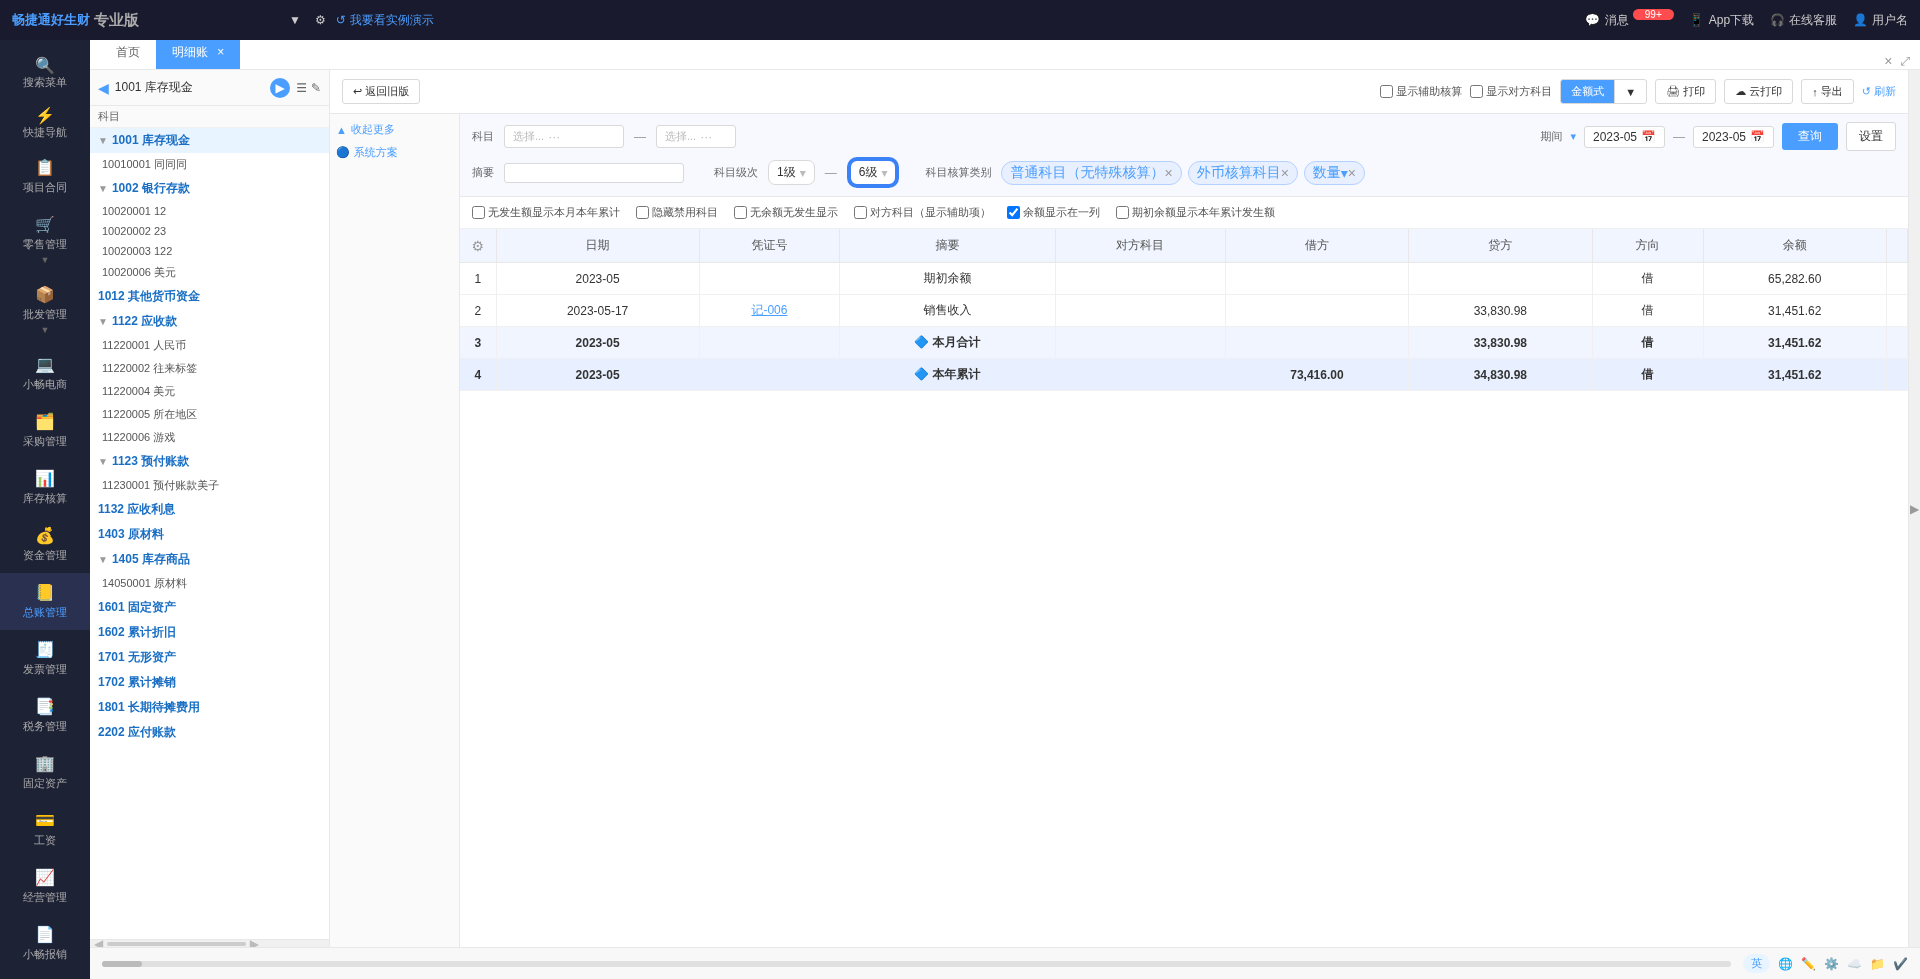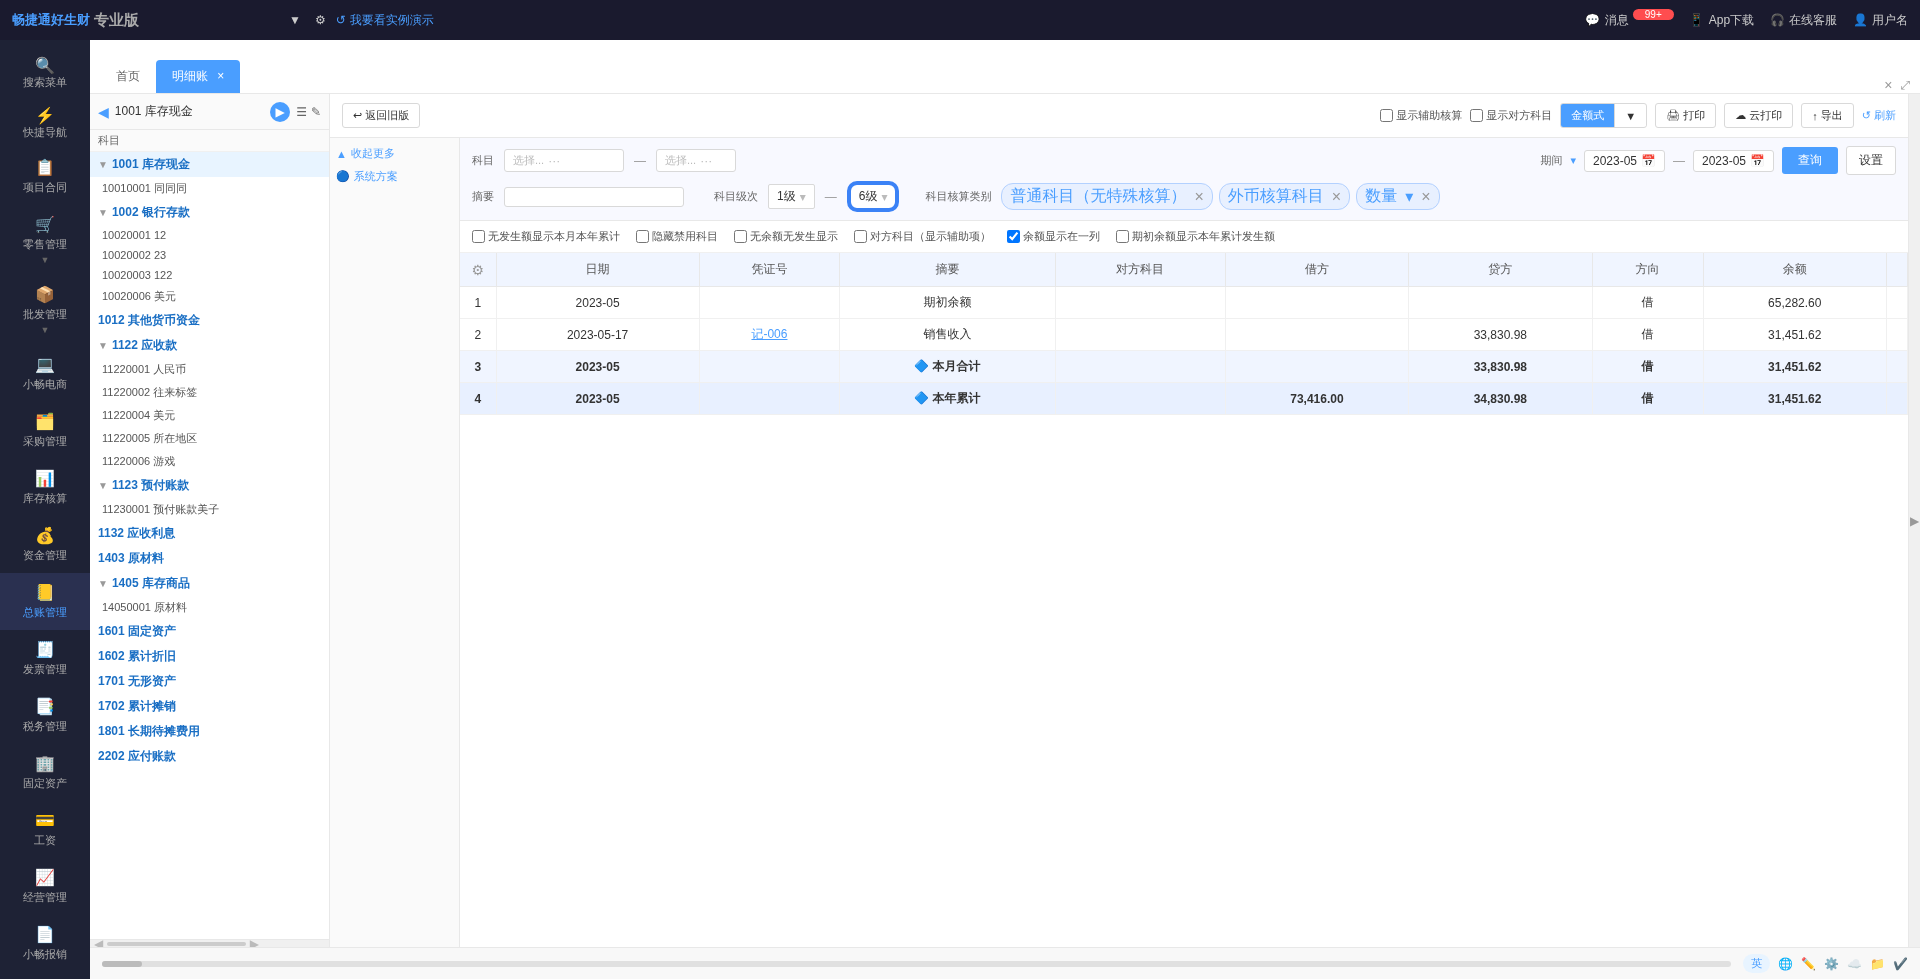--- a/index.html
+++ b/index.html
@@ -25,21 +25,21 @@
     .sidebar-search { color: #aaa; font-size: 11px; padding: 8px 4px; text-align: center; cursor: pointer; width: 100%; }
     .sidebar-nav { color: #aaa; font-size: 11px; padding: 8px 4px; text-align: center; cursor: pointer; width: 100%; }
     .sidebar-item { color: #aaa; font-size: 11px; padding: 10px 4px; text-align: center; cursor: pointer; width: 100%; display: flex; flex-direction: column; align-items: center; gap: 3px; }
     .sidebar-item.active { background: #2a3050; color: #4a9eff; }
     .sidebar-icon { font-size: 16px; }
 
     
     .content { flex: 1; display: flex; flex-direction: column; overflow: hidden; background: #f0f2f5; }
 
     
-    .tabbar { height: 54px; background: #fff; display: flex; align-items: flex-end; padding: 0 10px; border-bottom: 1px solid #e8e8e8; }
+    .tabbar { height: 30px; background: #fff; display: flex; align-items: flex-end; padding: 0 10px; border-bottom: 1px solid #e8e8e8; }
     .tab { padding: 8px 16px; font-size: 12px; cursor: pointer; color: #666; border-top-left-radius: 4px; border-top-right-radius: 4px; }
     .tab.active { background: #4a9eff; color: #fff; }
     .tab-close { margin-left: 6px; color: inherit; cursor: pointer; }
 
     
     .main-panel { flex: 1; display: flex; overflow: hidden; background: #fff; margin: 0; }
 
     
     .tree-panel { width: 240px; border-right: 1px solid #e8e8e8; display: flex; flex-direction: column; flex-shrink: 0; overflow: hidden; }
     .tree-header { height: 36px; display: flex; align-items: center; padding: 0 8px; border-bottom: 1px solid #e8e8e8; gap: 6px; background: #fafafa; }
@@ -64,21 +64,21 @@
     .toolbar { height: 44px; display: flex; align-items: center; padding: 0 12px; gap: 8px; border-bottom: 1px solid #e8e8e8; background: #fff; flex-shrink: 0; }
     .toolbar-btn { border: 1px solid #d9d9d9; background: #fff; color: #333; padding: 4px 10px; border-radius: 3px; cursor: pointer; font-size: 11px; display: flex; align-items: center; gap: 3px; }
     .toolbar-right { margin-left: auto; display: flex; align-items: center; gap: 8px; }
     .checkbox-item { display: flex; align-items: center; gap: 3px; font-size: 11px; color: #555; cursor: pointer; }
     .checkbox-item input { cursor: pointer; }
     .btn-group { display: flex; align-items: center; border: 1px solid #d9d9d9; border-radius: 3px; overflow: hidden; }
     .btn-group-item { padding: 4px 10px; font-size: 11px; cursor: pointer; background: #fff; border-right: 1px solid #d9d9d9; }
     .btn-group-item:last-child { border-right: none; }
     .btn-group-item.active { background: #4a9eff; color: #fff; }
     .refresh-btn { color: #4a9eff; cursor: pointer; font-size: 11px; }
-    .filter-tag { display: inline-flex; align-items: center; gap: 8px; background: #e8f0ff; border: 1px solid #b3d1ff; border-radius: 12px; padding: 2px 8px; font-size: 16px; color: #4a9eff; }
+    .filter-tag { display: inline-flex; align-items: center; gap: 0; background: #e8f0ff; border: 1px solid #b3d1ff; border-radius: 12px; padding: 2px 8px; font-size: 14px; color: #4a9eff; }
     .filter-tag-close { cursor: pointer; color: #999; }
     .query-btn { background: #4a9eff; color: #fff; border: none; border-radius: 3px; padding: 5px 16px; font-size: 12px; cursor: pointer; }
     .setting-btn { border: 1px solid #d9d9d9; background: #fff; color: #333; border-radius: 3px; padding: 5px 12px; font-size: 12px; cursor: pointer; }
 
     
     .table-area { flex: 1; overflow: auto; }
     .data-table { width: 100%; border-collapse: collapse; }
     .data-table thead tr { background: #f0f5ff; }
     .data-table th { padding: 8px 10px; font-size: 12px; color: #555; font-weight: 500; border-bottom: 1px solid #e8e8e8; border-right: 1px solid #e8e8e8; text-align: center; white-space: nowrap; }
     .data-table td { padding: 7px 10px; font-size: 12px; color: #333; border-bottom: 1px solid #f0f0f0; border-right: 1px solid #f0f0f0; text-align: center; }
@@ -420,21 +420,21 @@
                   </div>
                   <button class="query-btn">查询</button>
                   <button class="setting-btn">设置</button>
                 </div>
               </div>
 
               <div style="display:flex;align-items:center;gap:10px;">
                 <span style="font-size:11px;color:#666;">摘要</span>
                 <input type="text" style="border: 1px solid rgb(217, 217, 217); border-radius: 3px; padding: 3px 8px; font-size: 11px; background: rgb(255, 255, 255); width: 180px;">
                 <span style="font-size:11px;color:#666;margin-left:20px;">科目级次</span>
-                <div style="display:flex;align-items:center;gap:4px;border:1px solid #d9d9d9;border-radius:2px;padding:3px 8px;background:#fff;">
+                <div style="display:flex;align-items:center;gap:4px;border:1px solid #d9d9d9;border-radius:7px;padding:3px 8px;background:#fff;">
                   <span>1级</span>
                   <span style="color:#bbb;">▾</span>
                 </div>
                 <span style="color:#999;">—</span>
                 <div style="display:flex;align-items:center;gap:4px;border:4px solid #3b82f6;border-radius:10px;padding:3px 8px;background:#fff;">
                   <span>6级</span>
                   <span style="color:#bbb;">▾</span>
                 </div>
                 <span style="font-size:11px;color:#666;margin-left:16px;">科目核算类别</span>
                 <div style="display:flex;align-items:center;gap:6px;flex-wrap:wrap;">

